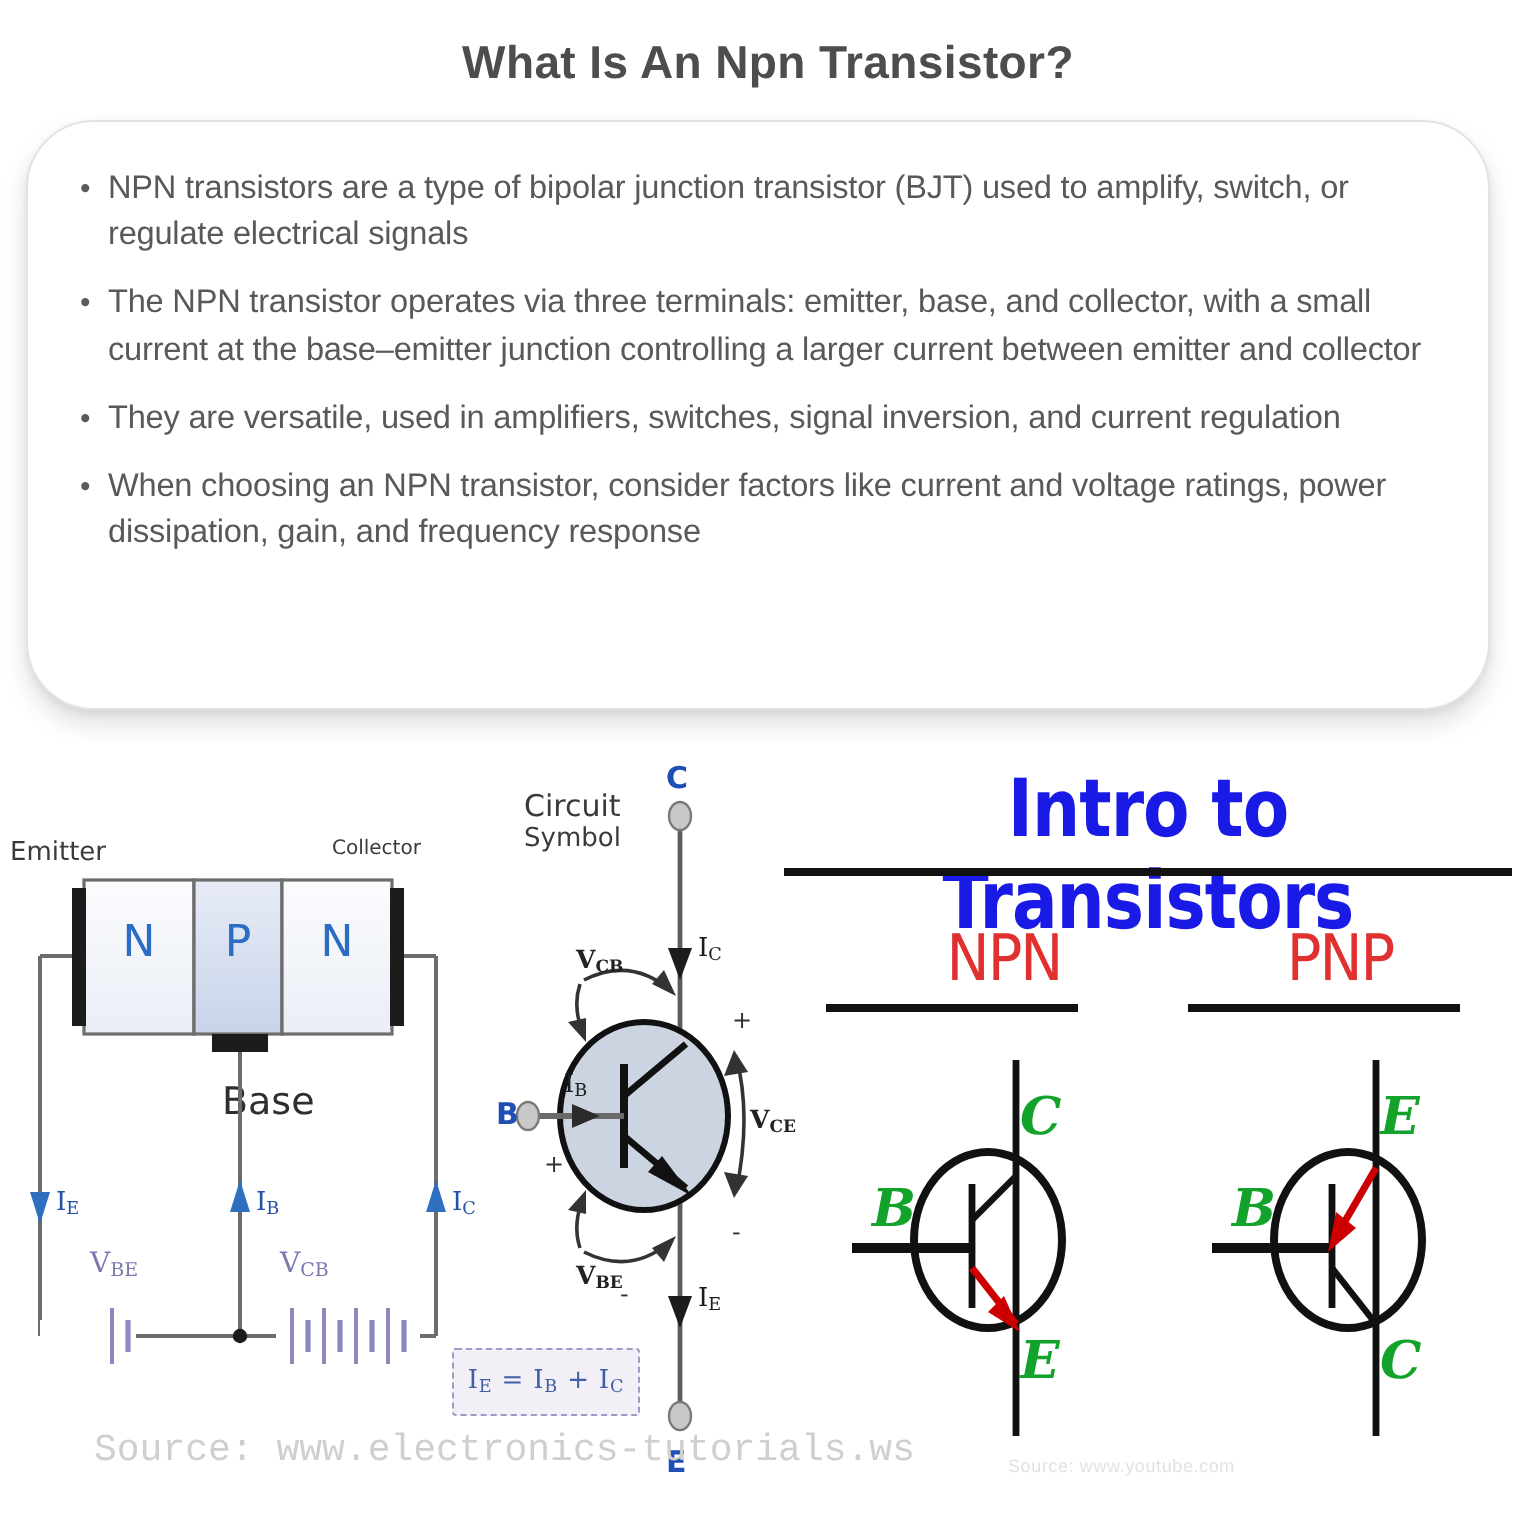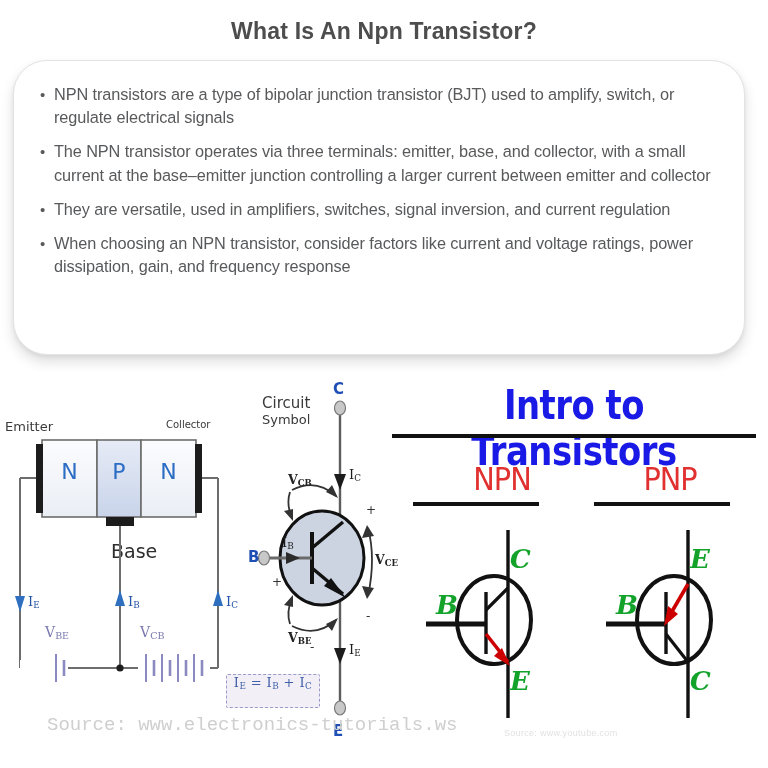--- a/index.html
+++ b/index.html
@@ -78,21 +78,21 @@
 
   .cur-lbl{position:absolute;font-size:13px;font-family:"DejaVu Serif",serif;color:#2353a6;}
   .v-lbl{position:absolute;font-size:14px;font-family:"DejaVu Serif",serif;color:#7a7ab0;}
 
   #eq-box{
     position:absolute;left:226px;top:674px;
     width:92px;height:32px;
     border:1.3px dashed #9b9bc9;
     background:#f2eff7;
     border-radius:2px;
-    display:flex;justify-content:center;
+    display:flex;align-items:center;justify-content:center;
     font-family:"DejaVu Serif",serif;
     font-size:13px;color:#3f5fa8;
     letter-spacing:0.4px;
   }
   #src-left{
     position:absolute;left:47px;top:718px;
     font-size:19px;color:#cfcfcf;
     font-family:Liberation Mono, monospace;
     white-space:nowrap;
   }

